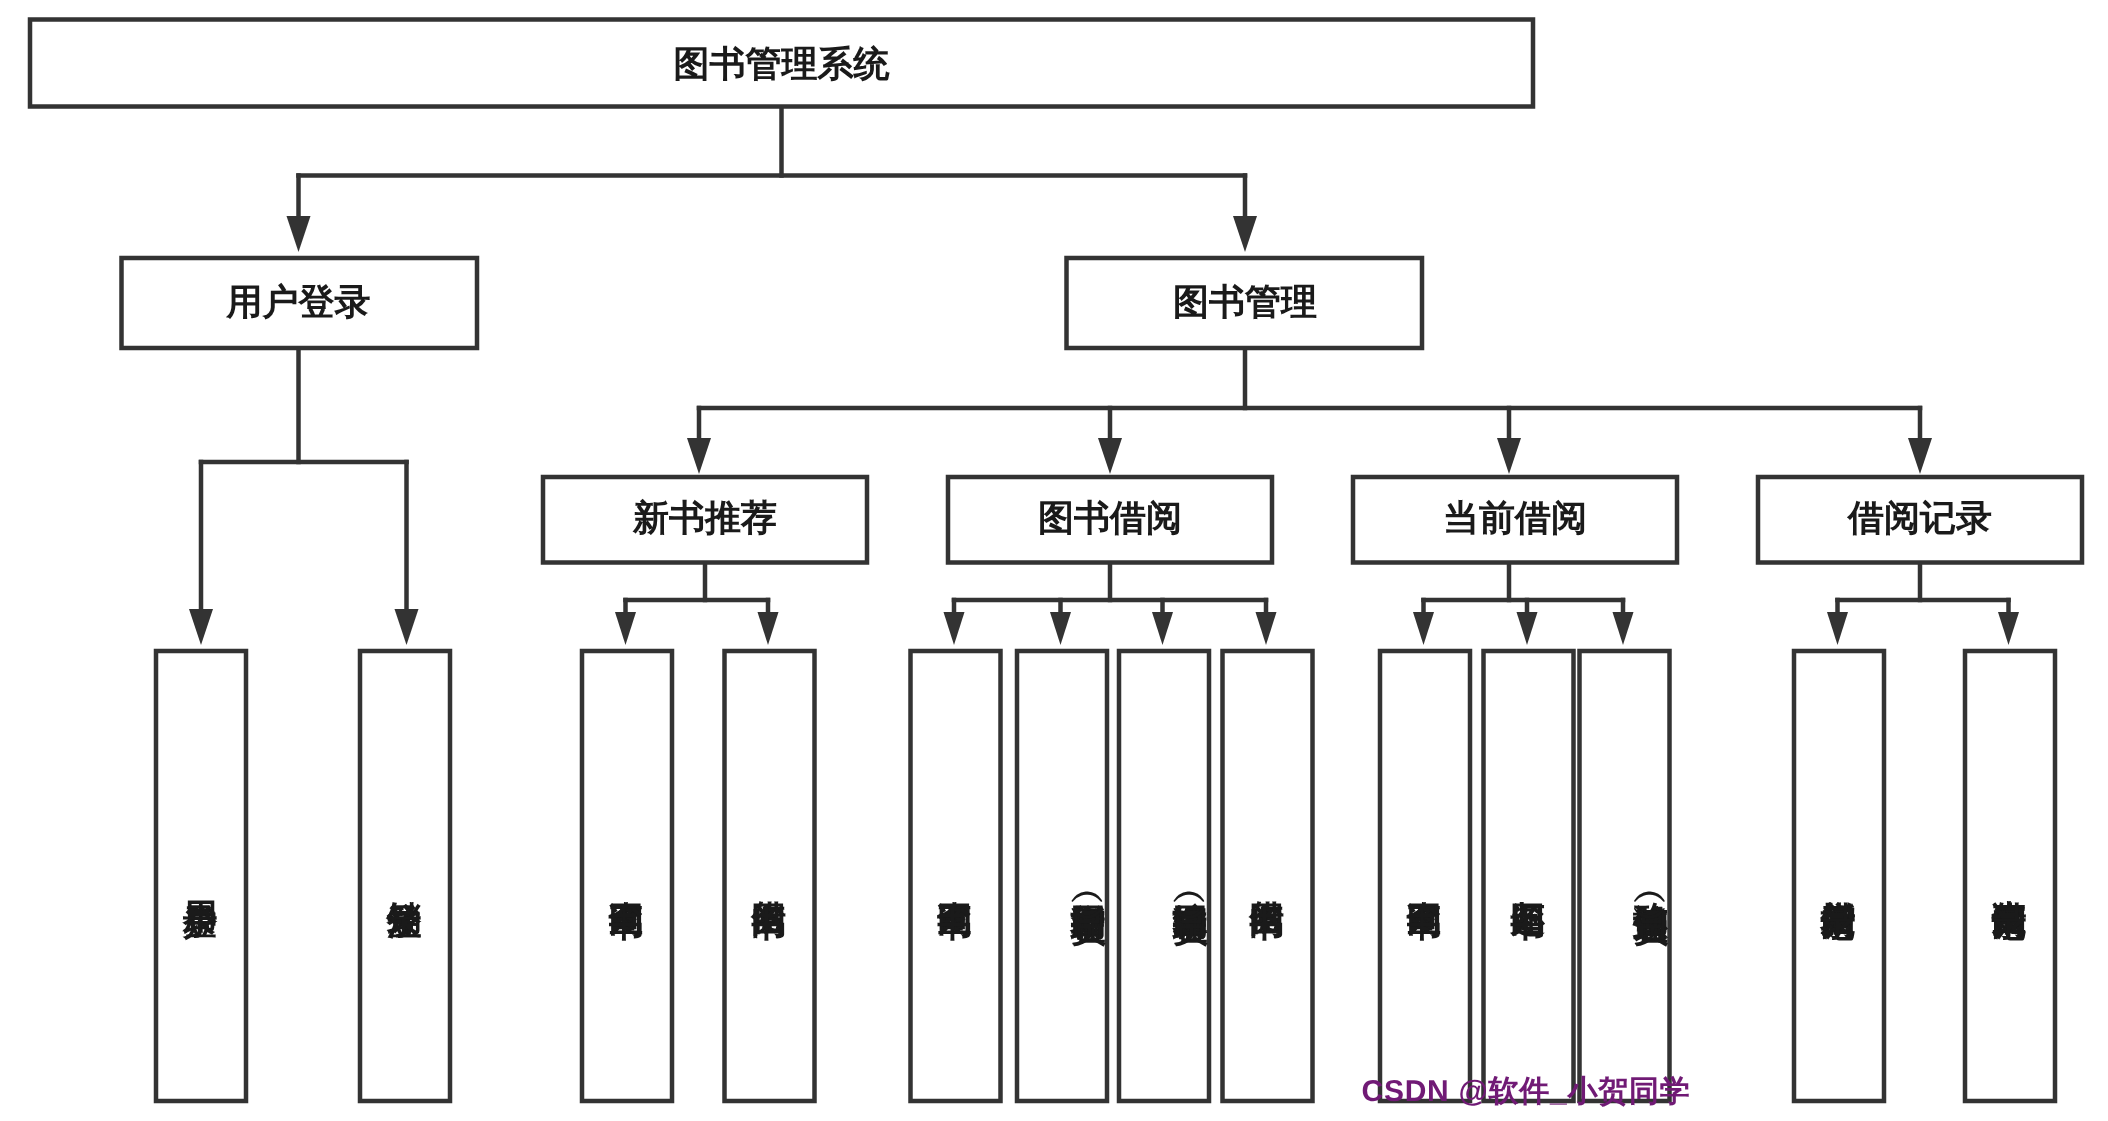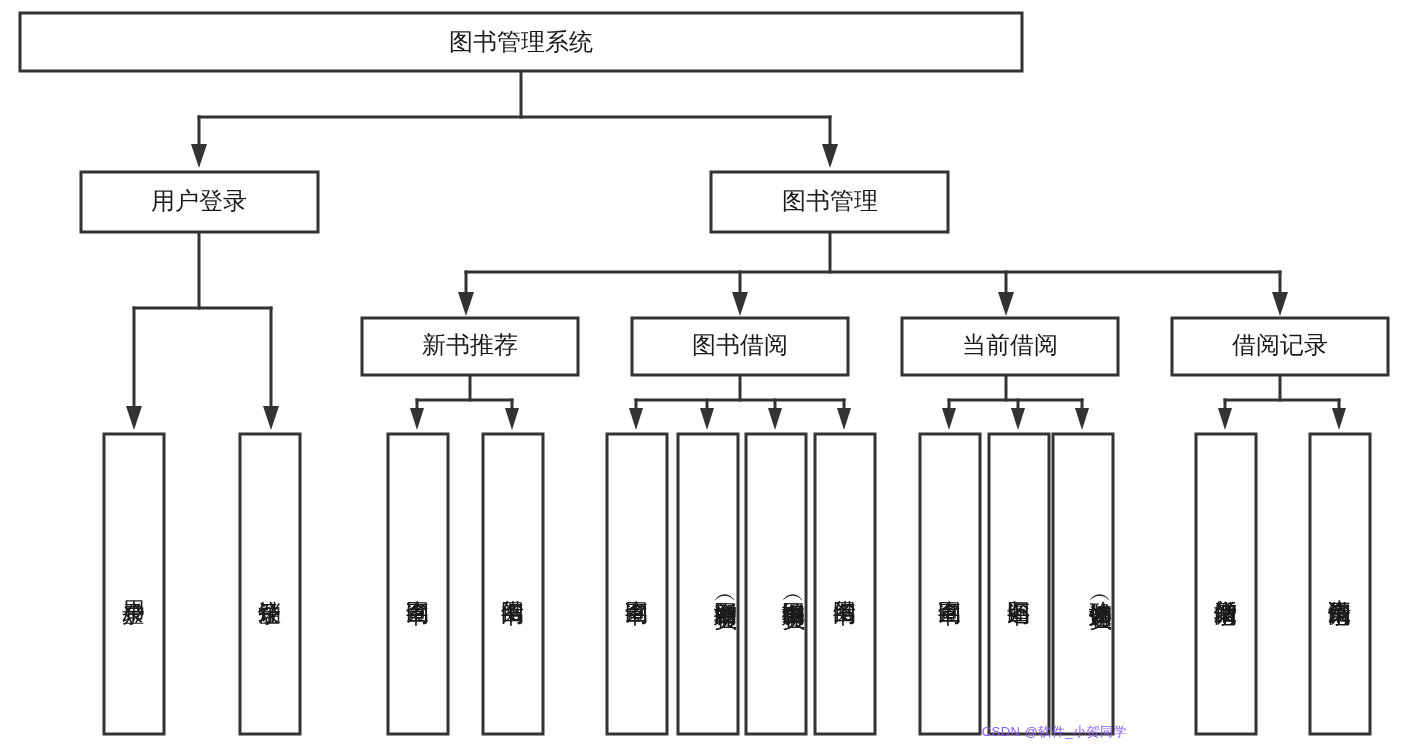--- a/index.html
+++ b/index.html
@@ -11,20 +11,21 @@
     width: 1405px;
     height: 747px;
     font-family: "Liberation Sans", "DejaVu Sans", sans-serif;
     overflow: hidden;
     position: relative;
   }
   #diagram-root {
     position: relative;
     width: 1135px;
     height: 747px;
+    font-weight: bold;
   }
   svg#flow {
     display: block;
     width: 1405px;
     height: 747px;
   }
   .box-rect {
     fill: #ffffff;
     stroke: #333333;
     stroke-width: 3;
@@ -59,22 +60,22 @@
     letter-spacing: 1px;
     color: #1a1a1a;
     white-space: nowrap;
     pointer-events: none;
   }
   .watermark {
     position: absolute;
     right: 8px;
     bottom: 6px;
     font-family: "Liberation Sans", "DejaVu Sans", sans-serif;
-    font-size: 13px;
-    color: #8b5cf6;
+    font-size: 20px;
+    color: #701a75;
     letter-spacing: 0.5px;
     user-select: none;
     text-align: center;
   }
 </style>
 </head>
 <body>
 
 <div id="diagram-root">
 

